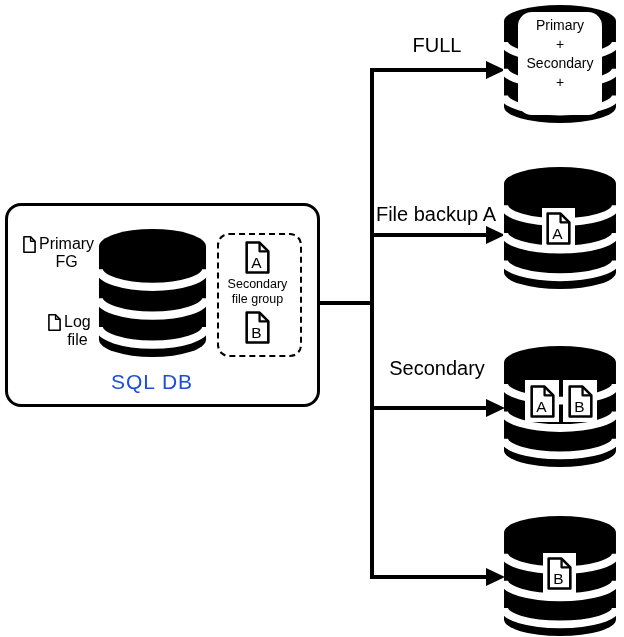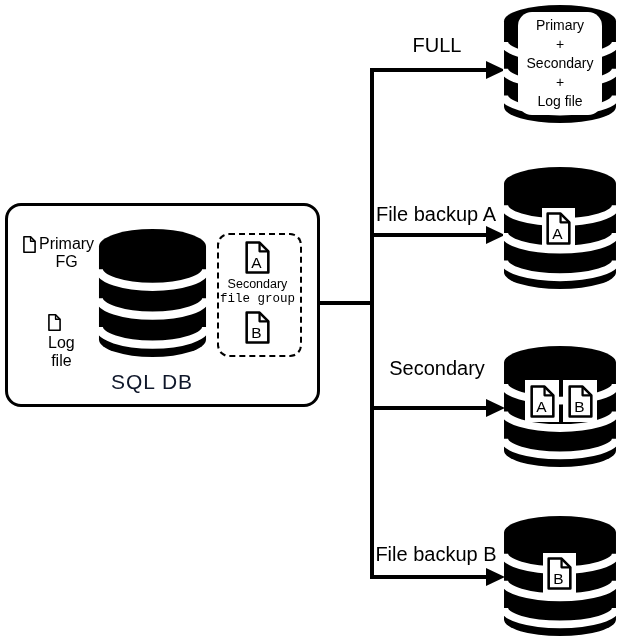--- a/index.html
+++ b/index.html
@@ -12,21 +12,21 @@
   .connector-layer { left:0; top:0; z-index:1; pointer-events:none; }
   .content { z-index:2; }
 
   
   .sql-box { left:5px; top:203px; width:309px; height:198px;
     border:3px solid #000; border-radius:16px; background:#fff; }
   .file-label { display:flex; gap:3px; font-size:16px; }
   .file-label .lines { display:flex; flex-direction:column; text-align:center; line-height:18px; }
   .doc-sm { width:13px; height:17px; flex:0 0 auto; margin-top:1px; }
   .caption { left:0; top:164px; width:288px; text-align:center;
-    color:#0f172a; font-size:21px; letter-spacing:1px; }
+    color:#1d4ed8; font-size:21px; letter-spacing:1px; }
 
   .dashed-box { left:209px; top:27px; width:81px; height:120px;
     border:2.5px dashed #000; border-radius:12px; background:#fff; }
   .dashed-box .doc { width:25px; height:33px; }
   .group-label { left:0; top:42px; width:77px; text-align:center;
     font-size:12.5px; line-height:15px; }
 
   
   .cyl { display:block; width:100%; height:100%; }
   .cyl-box { z-index:2; }
@@ -78,71 +78,69 @@
 
     <div class="abs" style="left:90px; top:22px; width:109px; height:130px;">
       <svg class="cyl" viewBox="0 0 112 126" preserveAspectRatio="none">
         <path d="M1 18 A55 17 0 0 1 111 18 L111 108 A55 17 0 0 1 1 108 Z" fill="#000"></path>
         <path d="M1 40 A55 17 0 0 0 111 40" stroke="#fff" stroke-width="8" fill="none"></path>
         <path d="M1 68 A55 17 0 0 0 111 68" stroke="#fff" stroke-width="8" fill="none"></path>
         <path d="M1 96 A55 17 0 0 0 111 96" stroke="#fff" stroke-width="8" fill="none"></path>
       </svg>
     </div>
 
-    <div class="abs file-label" style="left:40px; top:107px;flex-direction:column;">
+    <div class="abs file-label" style="left:40px; top:107px;">
       <svg class="doc-sm" viewBox="0 0 24 32">
         <path d="M1.5 1.5 H14 L22.5 10 V30.5 H1.5 Z" fill="#fff" stroke="#000" stroke-width="3" stroke-linejoin="round"></path>
         <path d="M14 1.5 V10 H22.5" fill="none" stroke="#000" stroke-width="2.6" stroke-linejoin="round"></path>
       </svg>
       <span class="lines">
         <span>Log</span>
         <span>file</span>
       </span>
     </div>
 
     <div class="abs dashed-box">
       <svg class="abs doc" style="left:26px; top:6px;" viewBox="0 0 24 32">
         <path d="M1.5 1.5 H14 L22.5 10 V30.5 H1.5 Z" fill="#fff" stroke="#000" stroke-width="2.5" stroke-linejoin="round"></path>
         <path d="M14 1.5 V10 H22.5" fill="none" stroke="#000" stroke-width="2.2" stroke-linejoin="round"></path>
         <text x="11" y="26" text-anchor="middle" font-size="15" fill="#000">A</text>
       </svg>
       <div class="abs group-label">
         <span style="display:block;">Secondary</span>
-        <span style="display:block;font-family:Liberation Mono, monospace;">file group</span>
+        <span style="display:block;">file group</span>
       </div>
       <svg class="abs doc" style="left:26px; top:76px;" viewBox="0 0 24 32">
         <path d="M1.5 1.5 H14 L22.5 10 V30.5 H1.5 Z" fill="#fff" stroke="#000" stroke-width="2.5" stroke-linejoin="round"></path>
         <path d="M14 1.5 V10 H22.5" fill="none" stroke="#000" stroke-width="2.2" stroke-linejoin="round"></path>
         <text x="11" y="26" text-anchor="middle" font-size="15" fill="#000">B</text>
       </svg>
     </div>
 
     <div class="abs caption">SQL DB</div>
   </div>
 
   <div class="abs branch-label" style="left:372px; top:34px; width:130px;">FULL</div>
   <div class="abs branch-label" style="left:374px; top:203px; width:124px;">File backup A</div>
   <div class="abs branch-label" style="left:374px; top:357px; width:126px;">
     <span>Secondary</span>
   </div>
-  <div class="abs branch-label" style="left:374px; top:543px; width:124px;">File backup B</div>
 
   <div class="abs cyl-box" style="left:503px; top:4px; width:114px; height:120px;">
     <svg class="cyl" viewBox="0 0 112 126" preserveAspectRatio="none">
       <path d="M1 18 A55 17 0 0 1 111 18 L111 108 A55 17 0 0 1 1 108 Z" fill="#000"></path>
       <path d="M1 40 A55 17 0 0 0 111 40" stroke="#fff" stroke-width="8" fill="none"></path>
       <path d="M1 68 A55 17 0 0 0 111 68" stroke="#fff" stroke-width="8" fill="none"></path>
       <path d="M1 96 A55 17 0 0 0 111 96" stroke="#fff" stroke-width="8" fill="none"></path>
     </svg>
     <div class="abs full-overlay">
       <span>Primary</span>
       <span>+</span>
       <span>Secondary</span>
       <span>+</span>
-      <span>Log file</span>
     </div>
   </div>
 
   <div class="abs cyl-box" style="left:503px; top:166px; width:114px; height:124px;">
     <svg class="cyl" viewBox="0 0 112 126" preserveAspectRatio="none">
       <path d="M1 18 A55 17 0 0 1 111 18 L111 108 A55 17 0 0 1 1 108 Z" fill="#000"></path>
       <path d="M1 40 A55 17 0 0 0 111 40" stroke="#fff" stroke-width="8" fill="none"></path>
       <path d="M1 68 A55 17 0 0 0 111 68" stroke="#fff" stroke-width="8" fill="none"></path>
       <path d="M1 96 A55 17 0 0 0 111 96" stroke="#fff" stroke-width="8" fill="none"></path>
     </svg>

